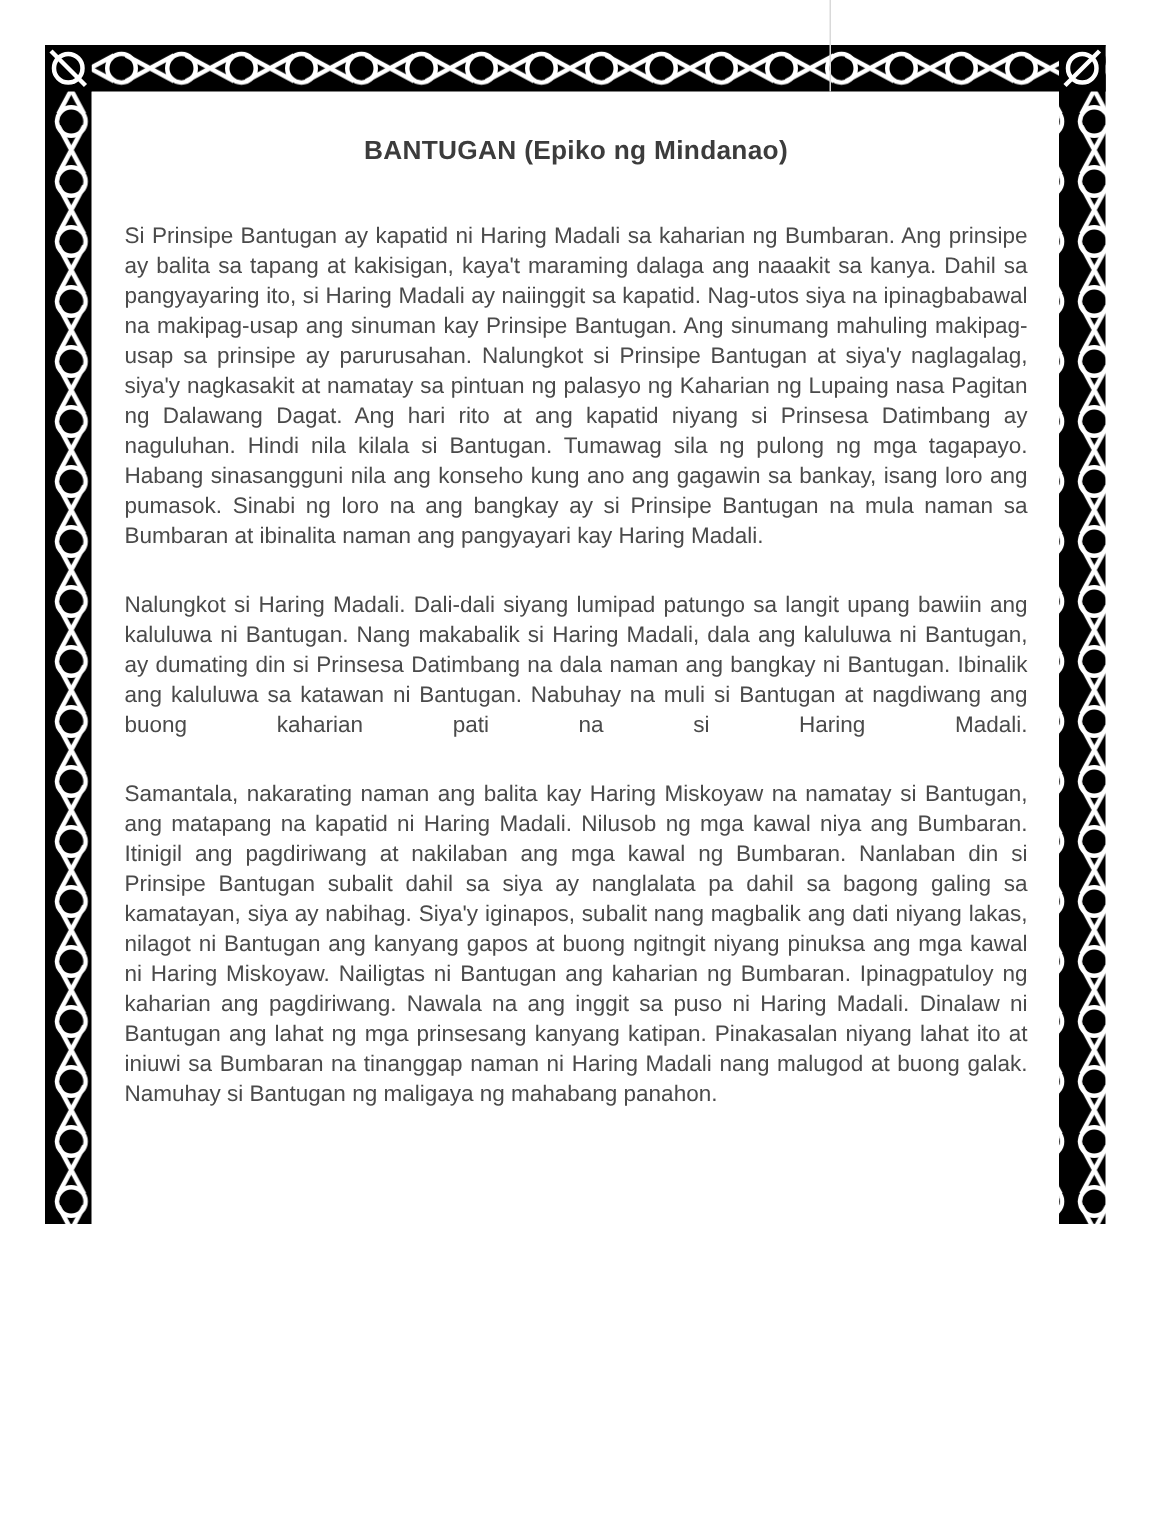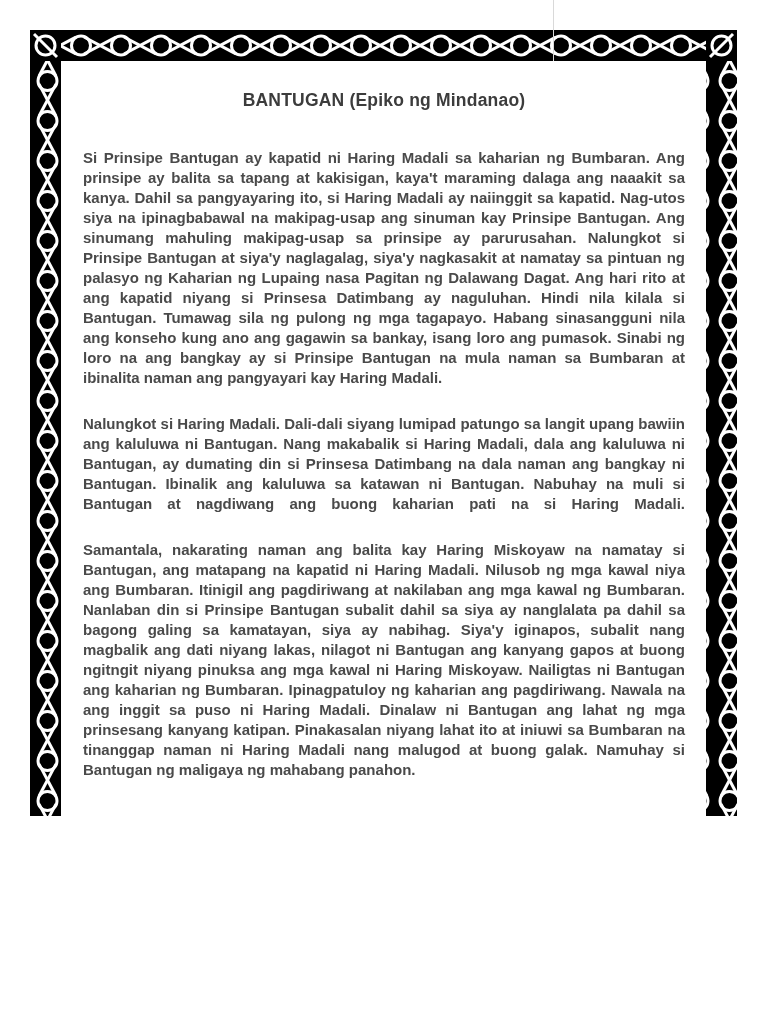--- a/index.html
+++ b/index.html
@@ -39,21 +39,20 @@
     text-align: center;
     color: #3c3c3c;
     letter-spacing: 0.2px;
   }
   .content p {
     margin: 0 0 26px 0;
     font-size: 15px;
     line-height: 20px;
     text-align: justify;
     color: #4a4a4a;
-    font-weight: bold;
   }
   .content p.justify-last {
     text-align-last: justify;
   }
   .page-number {
     position: absolute;
     left: 0;
     right: 0;
     top: 912px;
     text-align: center;

